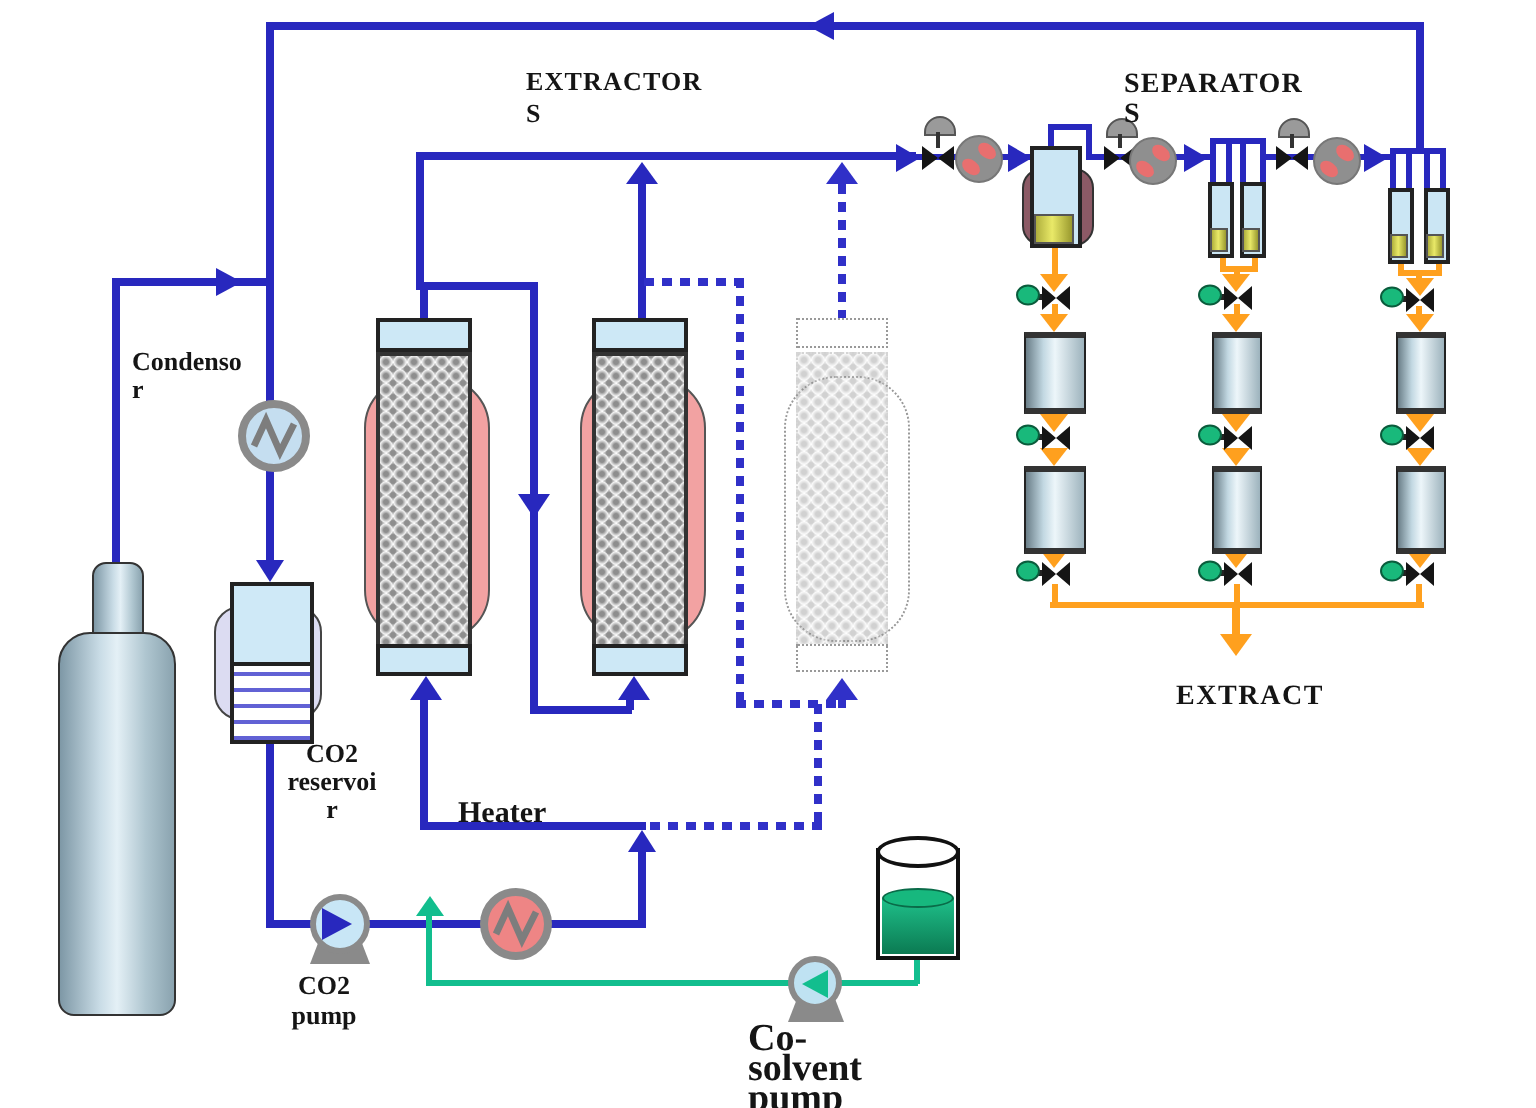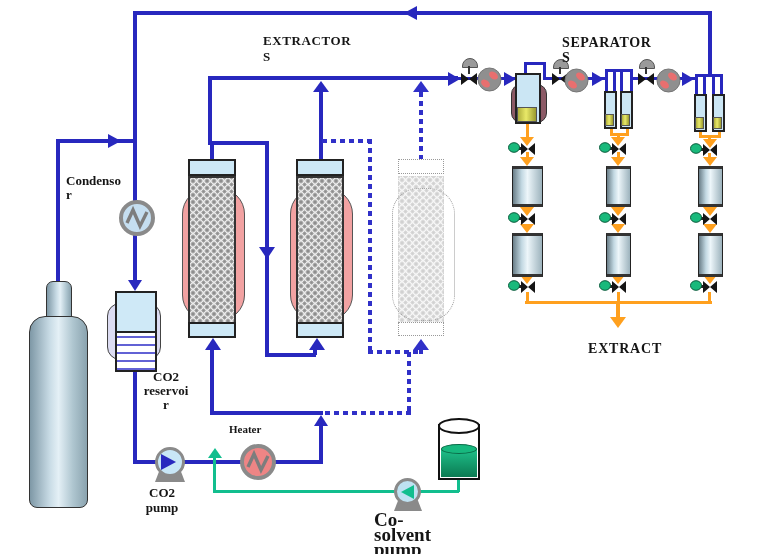--- a/index.html
+++ b/index.html
@@ -300,21 +300,21 @@
   </div>
   <div class="lbl" style="left:66px;top:174px;font-size:13px;line-height:14px">
     <span>Condenso</span><br>
     <span>r</span>
   </div>
   <div class="lbl" style="left:138px;top:370px;width:56px;font-size:13px;line-height:14px;text-align:center;white-space:normal">
     <span>CO2</span><br>
     <span>reservoi</span><br>
     <span>r</span>
   </div>
-  <div class="lbl" style="left:229px;top:423px;font-size:11px">Heater</div>
+  <div class="lbl" style="left:229px;top:399px;font-size:15px">Heater</div>
   <div class="lbl" style="left:140px;top:485px;width:44px;font-size:13px;line-height:15px;text-align:center;white-space:normal">
     <span>CO2</span><br>
     <span>pump</span>
   </div>
   <div class="lbl" style="left:374px;top:512px;width:74px;font-size:19px;line-height:15px;text-align:left;white-space:normal">
     <span>Co-solvent</span><br>
     <span>pump</span>
   </div>
   <div class="lbl" style="left:588px;top:341px;font-size:14px;letter-spacing:.8px">EXTRACT</div>
 

